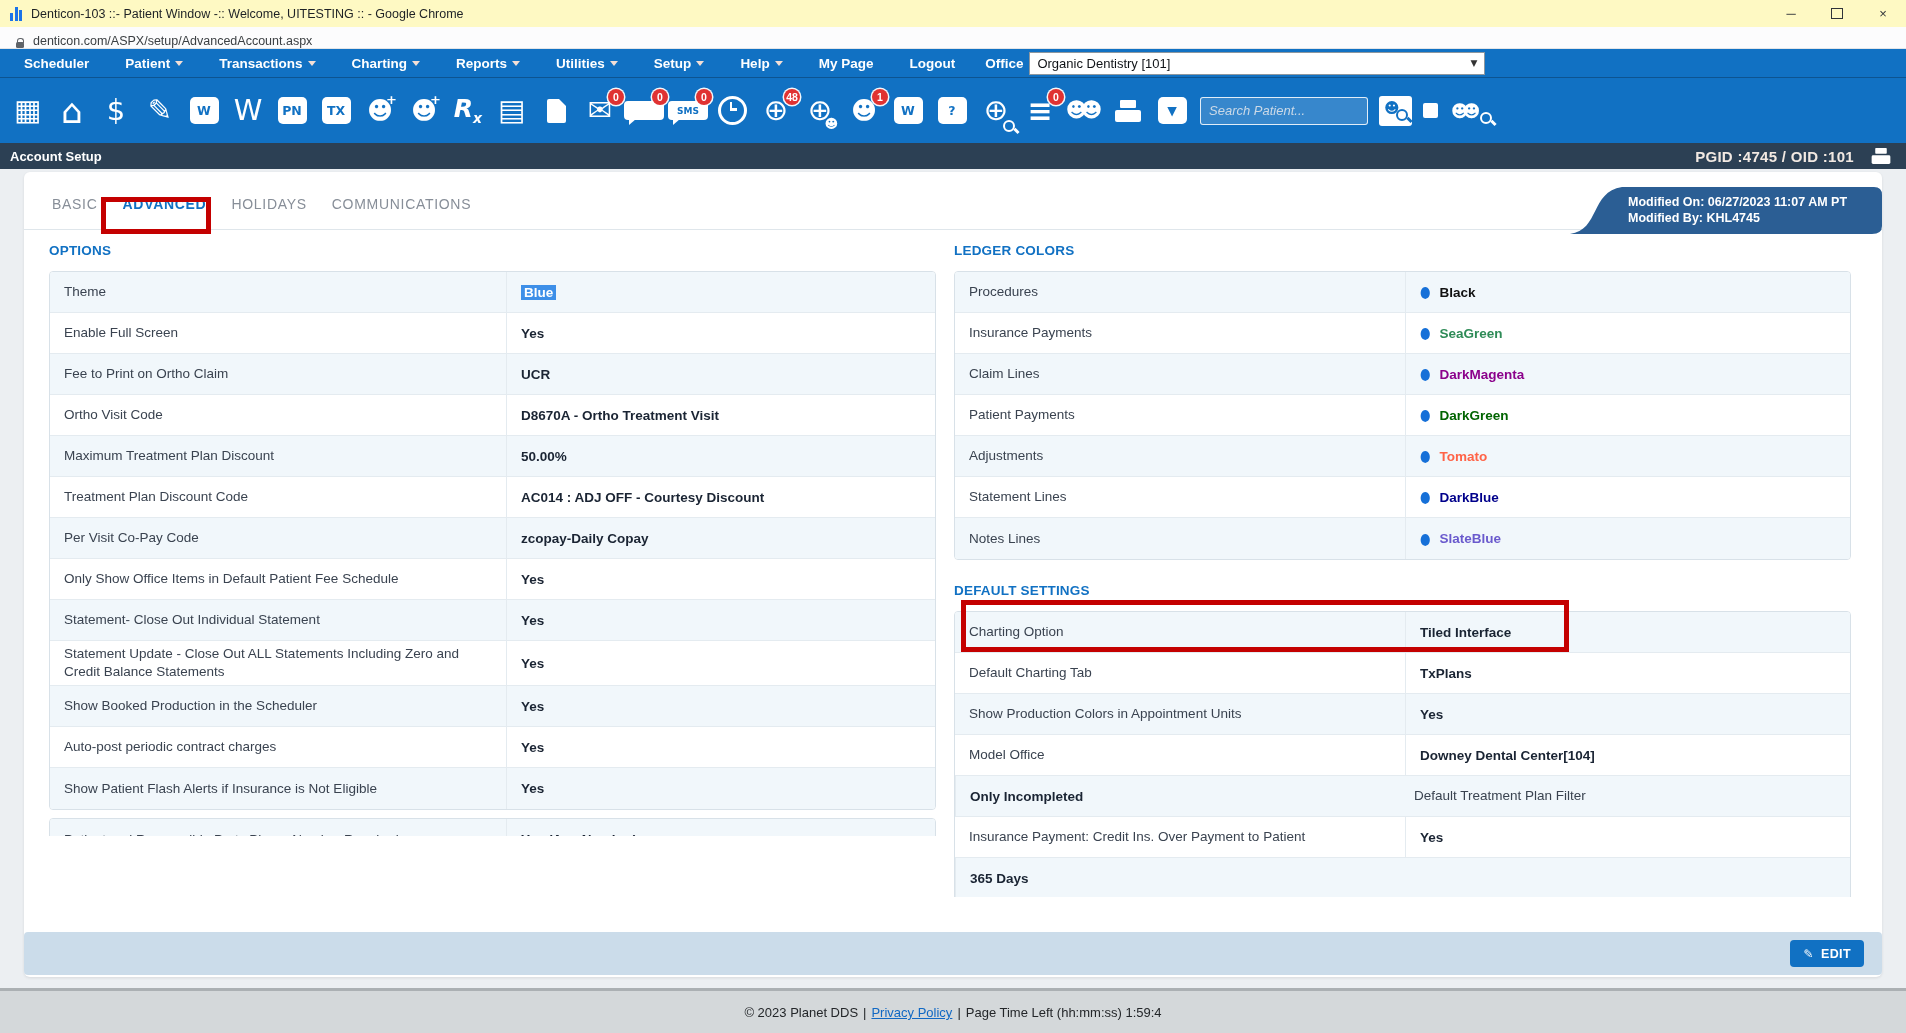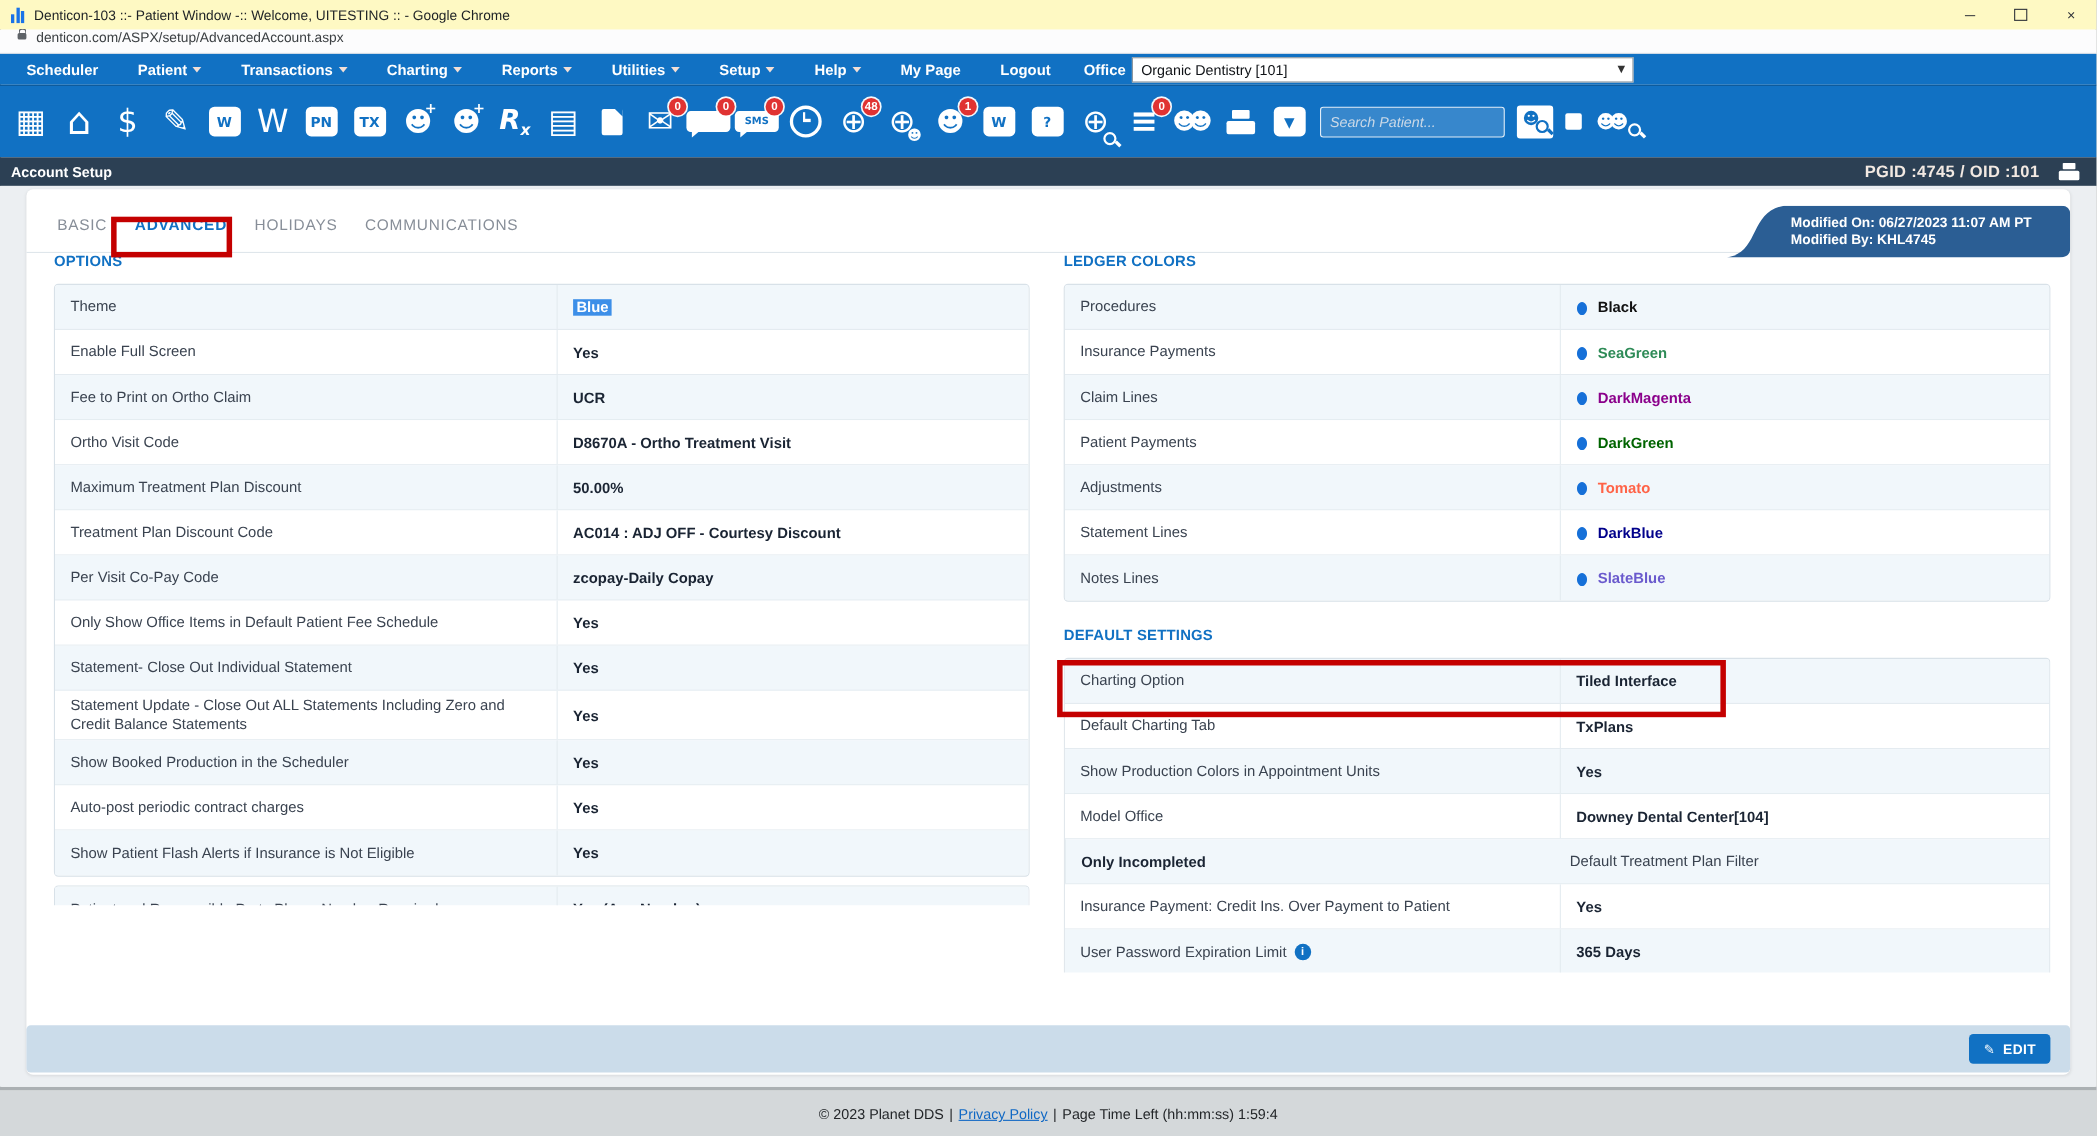--- a/index.html
+++ b/index.html
@@ -11,21 +11,21 @@
   .fav{display:inline-flex;align-items:flex-end;gap:1.5px;height:14px;margin-right:9px;}
   .fav i{display:block;width:3px;background:#1a73e8;}
   .fav i:nth-child(1){height:8px}.fav i:nth-child(2){height:14px}.fav i:nth-child(3){height:11px}
   .titlebar .title{font-size:12.5px;color:#1d2125;}
   .win-controls{margin-left:auto;display:flex;height:100%;}
   .win-controls span{width:46px;display:flex;align-items:center;justify-content:center;font-size:13px;color:#30343a;cursor:pointer;}
   .maxbox{width:10px;height:9px;border:1.4px solid #30343a;display:inline-block;}
   .win-close{font-size:17px;}
 
   
-  .urlbar{height:21px;background:#FCFCFD;border-bottom:1px solid #E3E5E8;display:flex;align-items:flex-start;padding-left:16px;gap:9px;flex:none;}
+  .urlbar{height:21px;background:#FCFCFD;border-bottom:1px solid #E3E5E8;display:flex;align-items:flex-end;padding-left:16px;gap:9px;flex:none;}
   .lock{width:8px;height:6px;background:#5f6368;border-radius:1.5px;position:relative;display:inline-block;margin-top:3px;}
   .lock::before{content:"";position:absolute;top:-4px;left:1px;width:5px;height:4px;border:1.4px solid #5f6368;border-bottom:none;border-radius:3px 3px 0 0;}
   .url{font-size:12.5px;color:#3c4043;}
 
   
   .menubar{height:28px;background:#1171C3;display:flex;align-items:center;gap:36px;padding-left:24px;flex:none;}
   .menu-left{display:flex;align-items:flex-start;gap:36px;}
   .menu-item{color:#fff;font-size:13.5px;font-weight:600;cursor:pointer;display:inline-flex;align-items:center;gap:5px;white-space:nowrap;}
   .caret{width:0;height:0;border-left:4px solid transparent;border-right:4px solid transparent;border-top:5px solid #F3DFD6;display:inline-block;}
   .menu-right{display:flex;align-items:center;gap:30px;}
@@ -88,21 +88,21 @@
   .ribbon-text{position:relative;padding:7px 0 0 84px;font-size:12.5px;font-weight:700;line-height:16px;color:#fff;}
 
   .tabs{display:flex;gap:25px;padding:24px 0 16px 28px;border-bottom:1px solid #DFE6EB;position:relative;}
   .tab{color:#878E98;font-size:14px;letter-spacing:.7px;cursor:pointer;line-height:17px;}
   .tab.active{color:#1171C3;font-weight:700;}
 
   .ann{position:absolute;border:5px solid #C40000;box-sizing:border-box;z-index:5;pointer-events:none;}
   .ann-tab{left:77px;top:25px;width:110px;height:37px;}
   .ann-chart{left:937px;top:428px;width:608px;height:52px;}
 
-  .cols{display:flex;gap:31px;padding-left:25px;margin-top:0;}
+  .cols{display:flex;gap:18px;padding-left:25px;margin-top:13px;}
   .col-left{width:887px;}
   .col-right{width:897px;}
   .sec-h{font-size:13.5px;font-weight:700;color:#1171C3;letter-spacing:.2px;line-height:15px;}
   .tbl{border:1px solid #D8E1E8;border-radius:4px;overflow:hidden;background:#fff;margin-top:13px;}
   .row{display:flex;border-bottom:1px solid #E4EBF0;min-height:41px;box-sizing:border-box;background:#fff;}
   .tbl .row:last-child{border-bottom:none;}
   .row.alt{background:#F1F7FB;}
   .cell{display:flex;align-items:center;padding:4px 14px;box-sizing:border-box;}
   .lbl{width:456px;color:#3A4350;font-size:13.5px;line-height:18px;}
   .col-right .lbl{width:450px;}
@@ -572,24 +572,20 @@
                 </div>
                 <div class="row">
                   <div class="cell lbl">
                     <span>Insurance Payment: Credit Ins. Over Payment to Patient</span>
                   </div>
                   <div class="cell val">
                     <span>Yes</span>
                   </div>
                 </div>
                 <div class="row alt">
-                  <div class="cell lbl">
-                    <span>User Password Expiration Limit</span>
-                    <span class="info">i</span>
-                  </div>
                   <div class="cell val">
                     <span>365 Days</span>
                   </div>
                 </div>
               </div>
           </div>
         </div>
       </div>
 
       <div class="actionbar">

